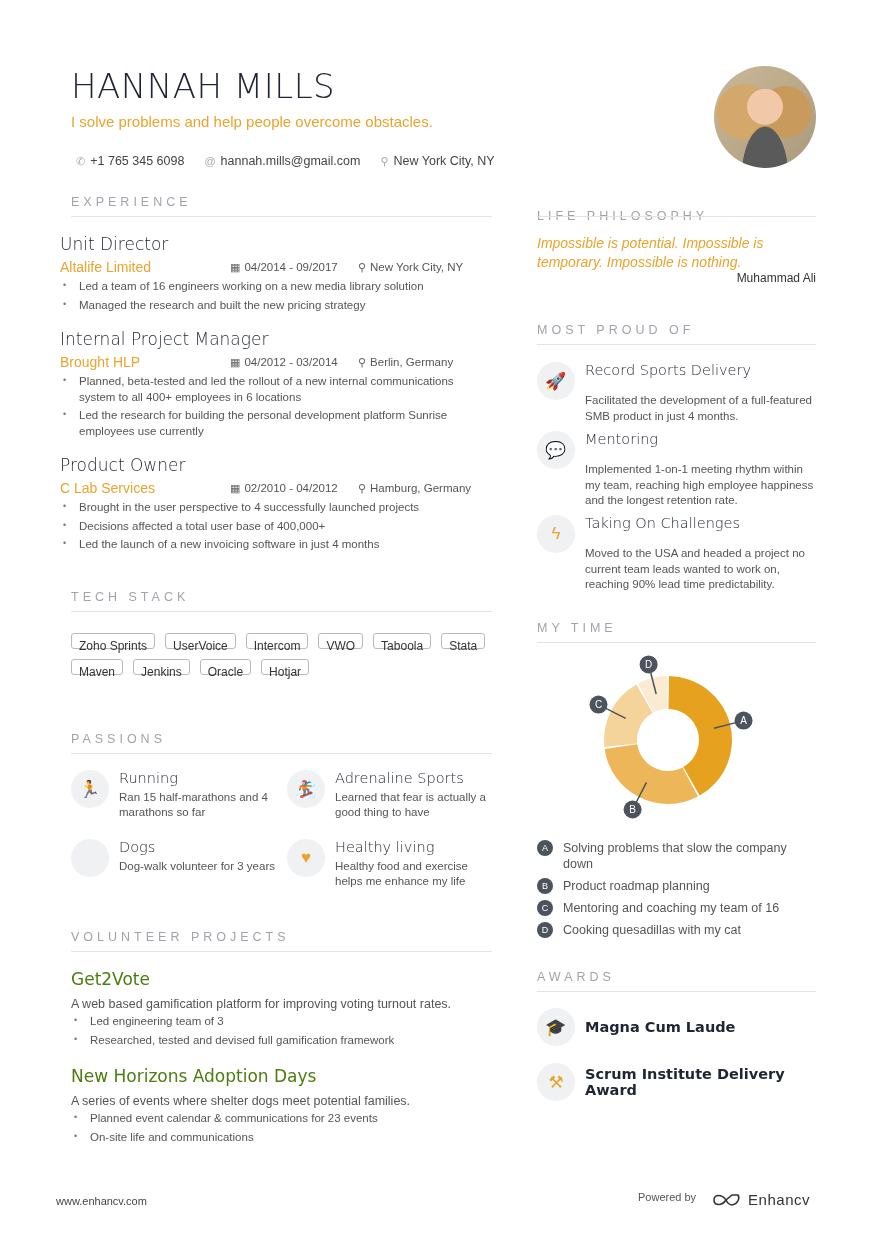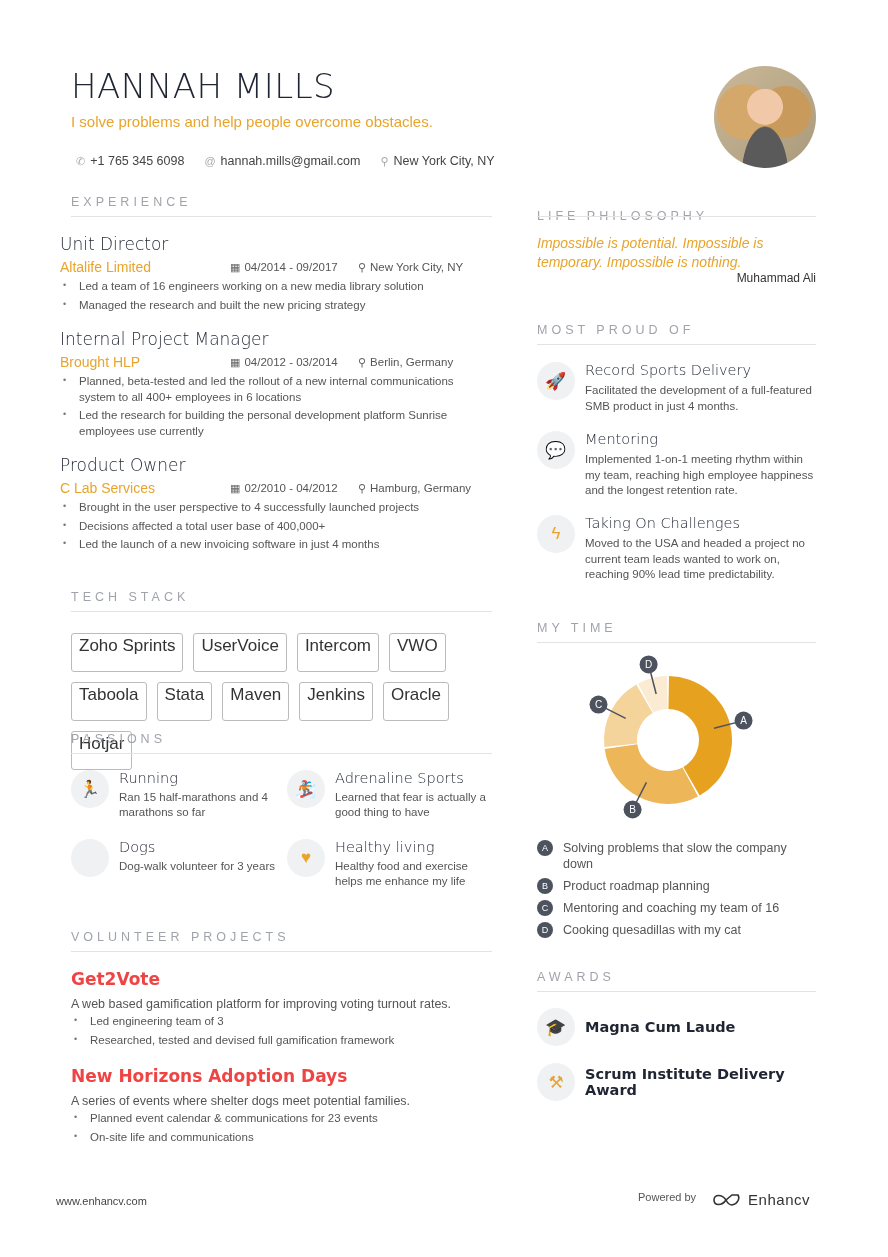--- a/index.html
+++ b/index.html
@@ -28,38 +28,38 @@
   .job-meta { display: flex; align-items: center; margin-top: 4px; height: 18px; }
   .job-company { font-size: 14px; color: #e8a42c; width: 170px; }
   .job-dates { font-size: 11.5px; color: #555; display: flex; gap: 4px; align-items: center; width: 128px; }
   .job-loc { font-size: 11.5px; color: #555; display: flex; gap: 4px; align-items: center; }
   .meta-ic { color: #666; font-size: 11px; }
   ul.bullets { list-style: none; margin-top: 3px; }
   ul.bullets li { position: relative; padding-left: 19px; font-size: 11.5px; color: #555; line-height: 15.5px; margin-bottom: 3px; }
   ul.bullets li::before { content: "•"; position: absolute; left: 3px; top: -1px; font-size: 9px; color: #777; }
 
   .tags { position: absolute; left: 71px; top: 633px; width: 421px; display: flex; flex-wrap: wrap; gap: 10px 10px; }
-  .tag { border: 1px solid #bbb; border-radius: 3px; padding: 5px 7px; font-size: 17px; color: #333; height: 39px; line-height: 14px; }
+  .tag { border: 1px solid #bbb; border-radius: 3px; padding: 5px 7px; font-size: 12px; color: #333; height: 16px; line-height: 14px; }
 
   .passion { position: absolute; width: 210px; display: flex; gap: 10px; }
   .circ { width: 38px; height: 38px; border-radius: 50%; background: #f0f1f3; display: flex; align-items: center; justify-content: center; flex-shrink: 0; color: #e8a42c; font-size: 17px; }
   .p-title { font-size: 14.5px; color: #1f2532; font-family: "DejaVu Sans", sans-serif; font-weight: 300; }
   .p-desc { font-size: 11.5px; color: #555; line-height: 15px; margin-top: 4px; }
 
   .vol { position: absolute; left: 71px; width: 421px; }
-  .vol-title { font-size: 17px; color: #ef4444; font-family: "DejaVu Sans", sans-serif; font-weight: 700; }
+  .vol-title { font-size: 17px; color: #4d7c0f; font-family: "DejaVu Sans", sans-serif; font-weight: 400; }
   .vol-desc { font-size: 12.5px; color: #555; margin-top: 8px; }
 
   .quote { position: absolute; left: 537px; top: 234px; width: 250px; font-size: 14px; font-style: italic; color: #e8a42c; line-height: 19px; }
   .quote-author { position: absolute; left: 537px; top: 271px; width: 279px; text-align: right; font-size: 12px; color: #333; }
 
   .proud { position: absolute; left: 537px; width: 280px; display: flex; gap: 10px; }
   .proud .circ { width: 38px; height: 38px; }
   .pr-title { font-size: 14.5px; color: #1f2532; font-family: "DejaVu Sans", sans-serif; font-weight: 300; }
-  .pr-desc { font-size: 11.5px; color: #555; line-height: 15.5px; margin-top: 5px; }
+  .pr-desc { font-size: 11.5px; color: #555; line-height: 15.5px; margin-top: 15px; }
 
   .donut { position: absolute; left: 580px; top: 650px; width: 180px; height: 180px; }
   .legend { position: absolute; left: 537px; top: 840px; width: 280px; }
   .leg-item { display: flex; gap: 10px; font-size: 12.5px; color: #555; line-height: 16px; margin-bottom: 6px; }
   .leg-badge { width: 16px; height: 16px; border-radius: 50%; background: #4d535e; color: #fff; font-size: 9px; display: flex; align-items: center; justify-content: center; flex-shrink: 0; margin-top: 0px; }
 
   .award { position: absolute; left: 537px; width: 280px; display: flex; gap: 10px; align-items: center; }
   .award-title { font-size: 14.5px; color: #1f2532; font-family: "DejaVu Sans", sans-serif; font-weight: 700; }
 
   .footer-left { position: absolute; left: 56px; top: 1195px; font-size: 11px; color: #444; }

